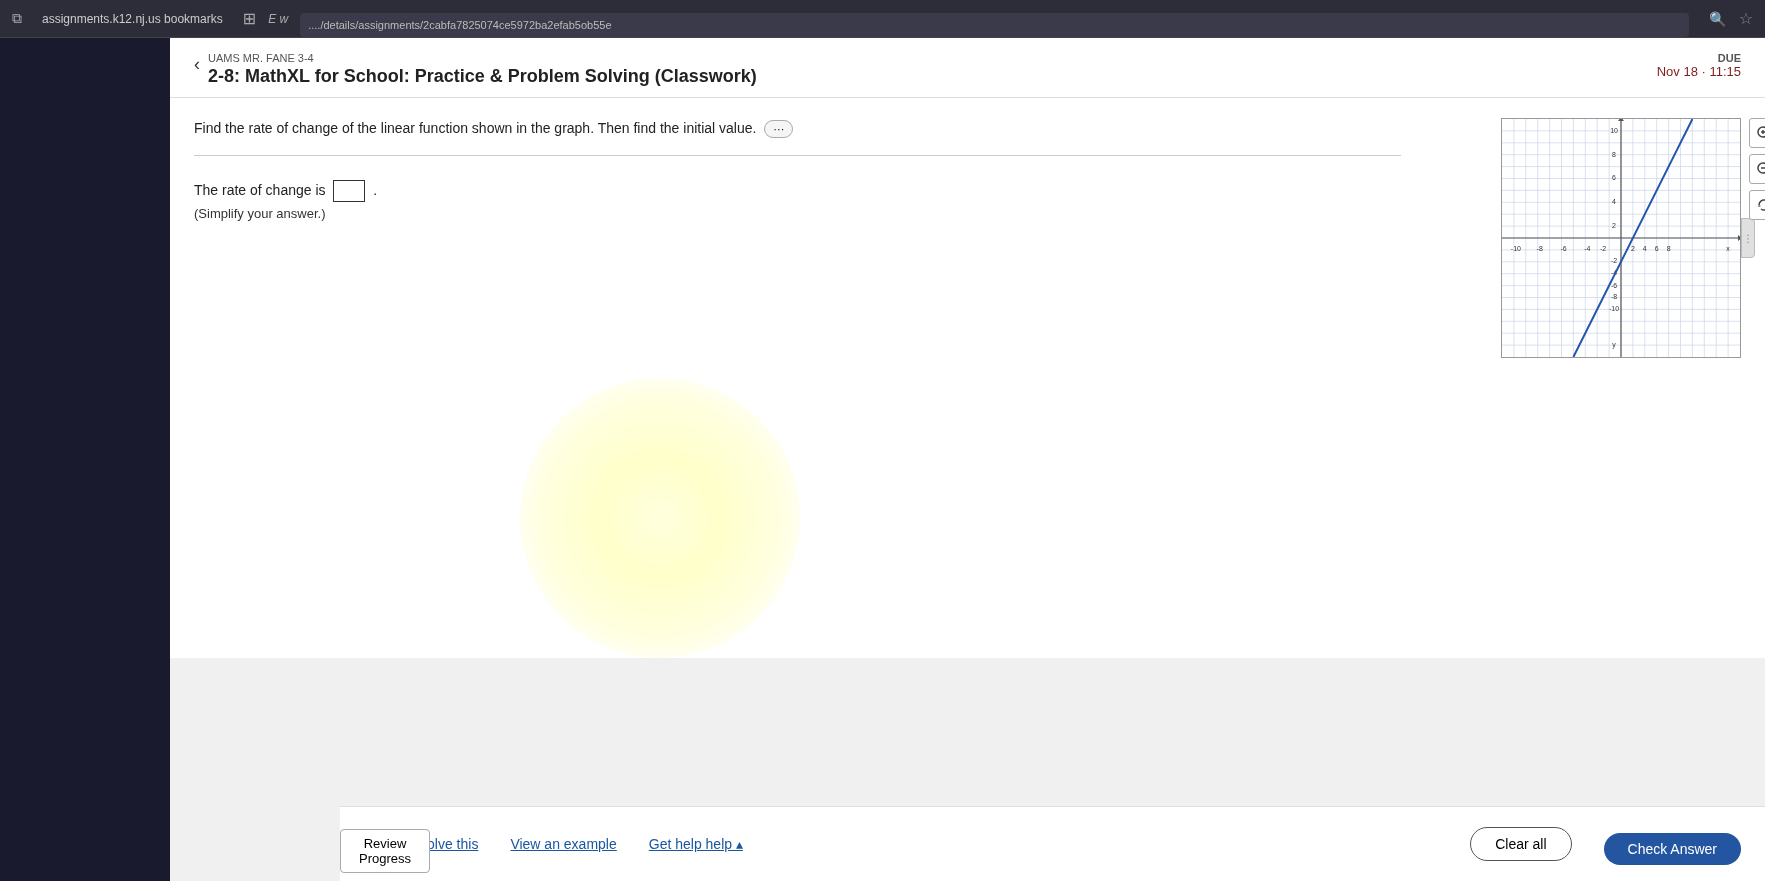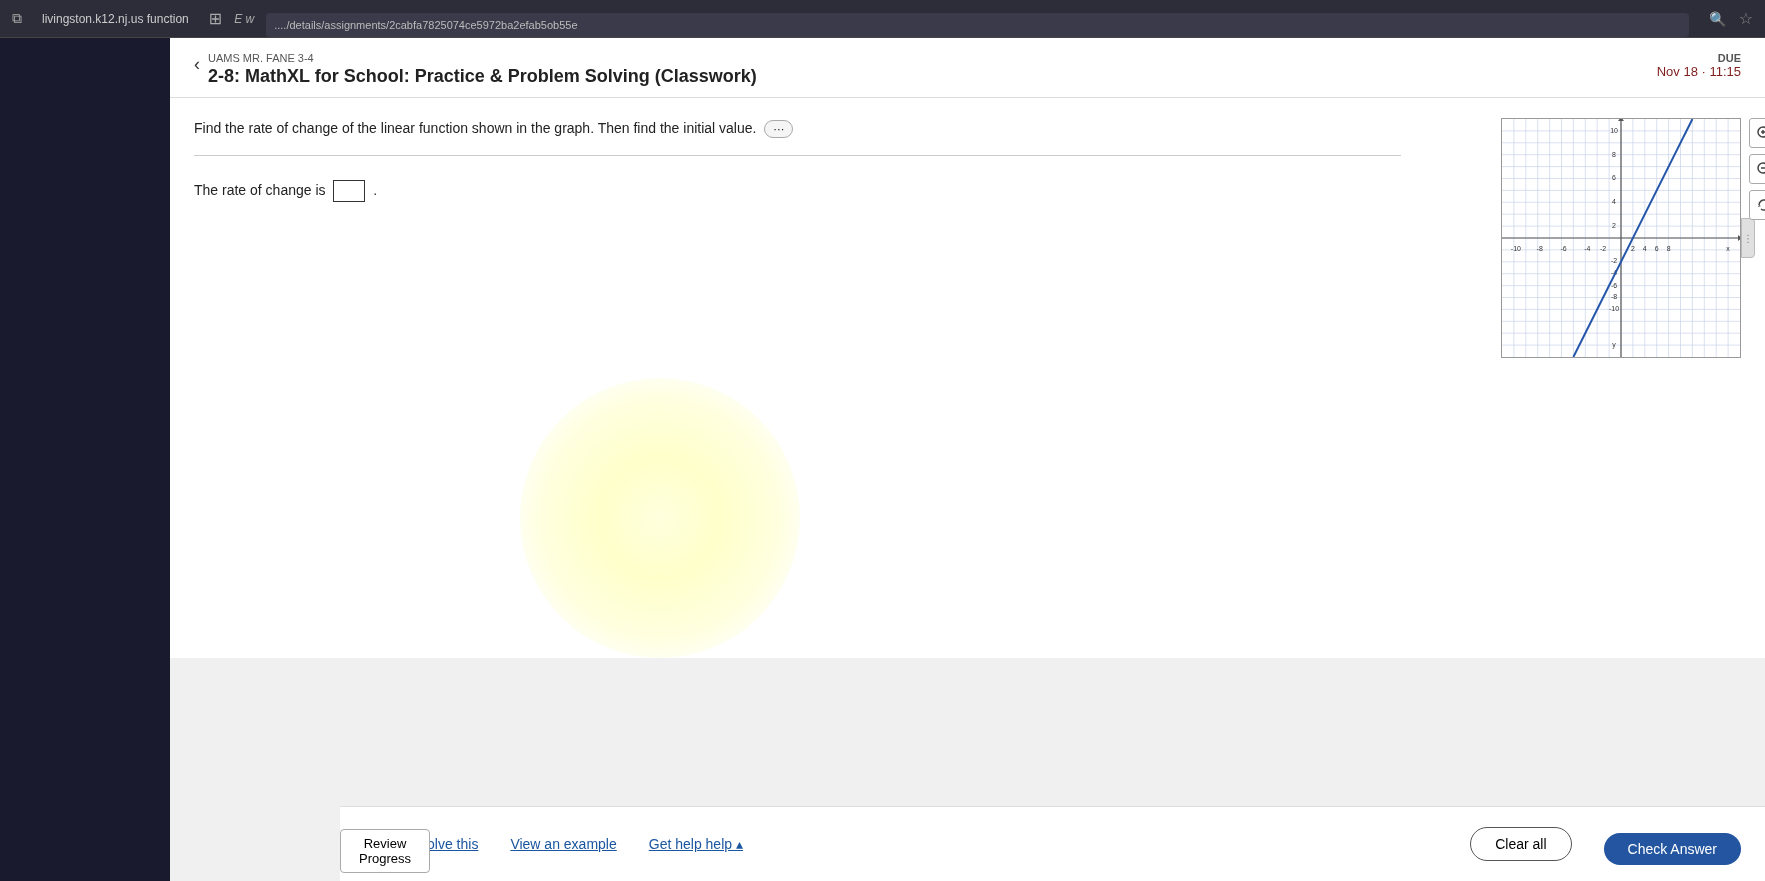--- a/index.html
+++ b/index.html
@@ -303,21 +303,21 @@
       cursor: pointer;
       font-size: 10px;
       color: #888;
     }
   </style>
 </head>
 <body>
 
 <div class="browser-bar">
   <span class="browser-favicon">⧉</span>
-  <span class="browser-title">livingston.k12.nj.us function</span>
+  <span class="browser-title">assignments.k12.nj.us bookmarks</span>
   <span class="browser-grid-icon">⊞</span>
   <span class="browser-ext-icon">
     <span>E w</span>
   </span>
   <div class="url-bar">
     <span>..../details/assignments/2cabfa7825074ce5972ba2efab5ob55e</span>
   </div>
   <span class="browser-search-icon">🔍</span>
   <span class="browser-star-icon">☆</span>
 </div>
@@ -350,20 +350,21 @@
       </div>
 
       <hr style="border: none; border-top: 1px solid #ccc; margin: 12px 0 20px 0;">
 
       <div class="answer-section">
         <div class="rate-change-label">
           <span>The rate of change is</span>
           <span class="input-box"></span>
           <span>.</span>
         </div>
+        <div class="simplify-note">(Simplify your answer.)</div>
       </div>
     </div>
 
     <div class="glow-effect"></div>
 
     <div class="graph-section">
       <div class="graph-svg-wrapper">
 
         <div style="position: absolute; right: -38px; top: 0; display: flex; flex-direction: column; gap: 6px; z-index: 10;">
           <div class="graph-tool-btn">

